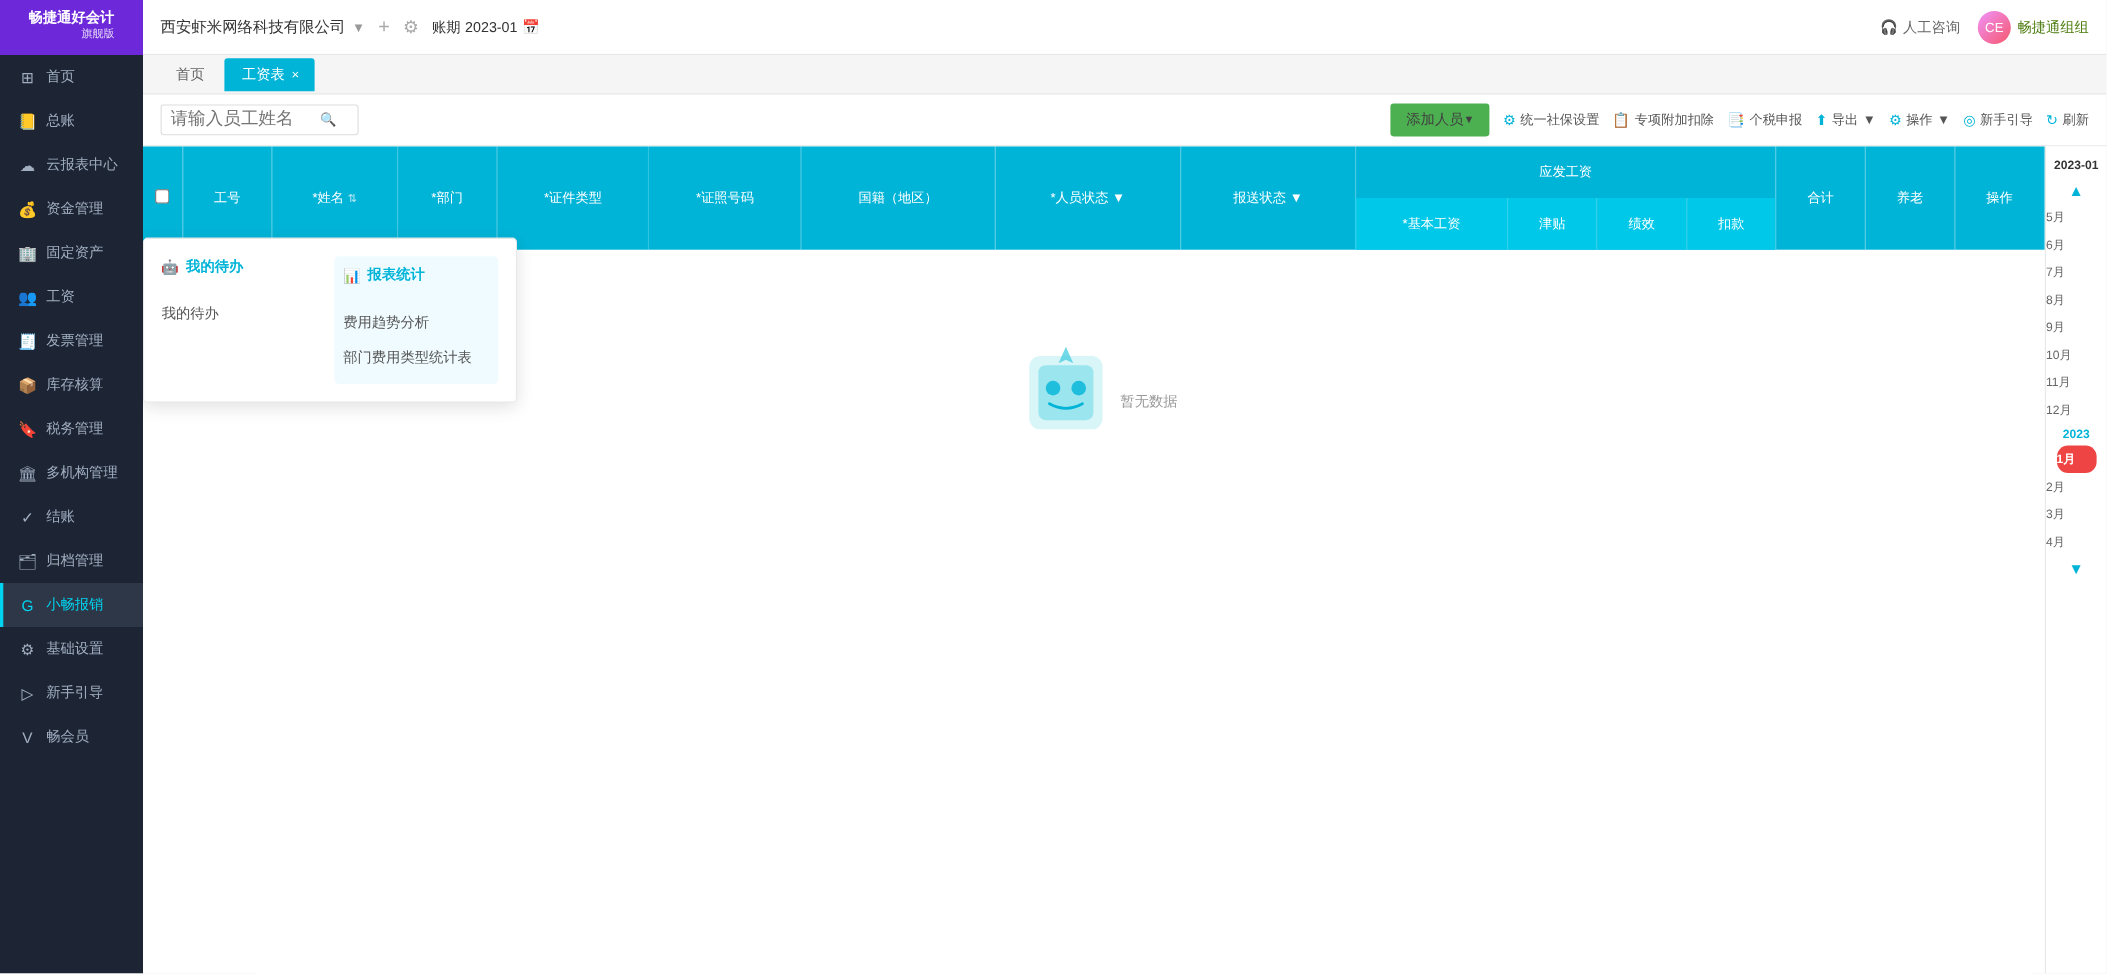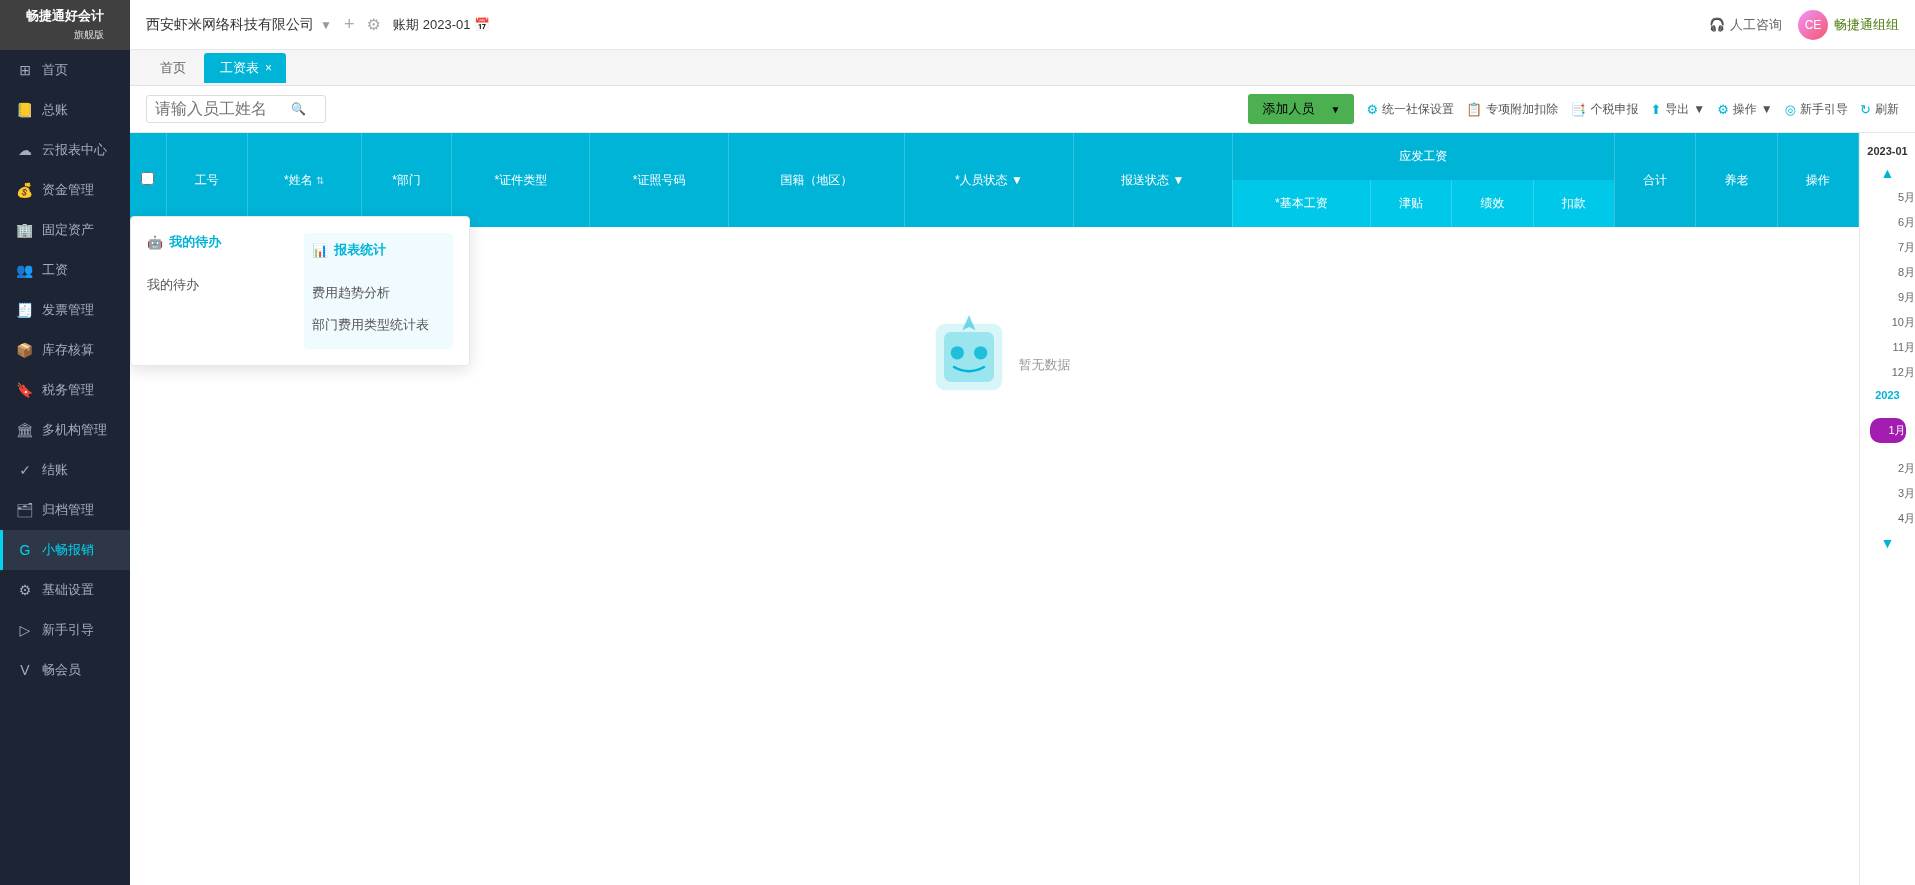--- a/index.html
+++ b/index.html
@@ -9,26 +9,26 @@
     .sidebar {
       width: 130px;
       background: #1d2535;
       color: #a0aec0;
       display: flex;
       flex-direction: column;
       height: 100%;
       flex-shrink: 0;
     }
     .sidebar-logo {
-      background: #404040;
+      background: #6d28d9;
       padding: 8px 10px;
       display: flex;
       flex-direction: column;
       align-items: center;
-      justify-content: space-between;
+      justify-content: flex-start;
       height: 50px;
     }
     .sidebar-logo-title {
       color: white;
       font-size: 13px;
       font-weight: bold;
       line-height: 1.2;
     }
     .sidebar-logo-sub {
       color: rgba(255,255,255,0.8);
@@ -176,29 +176,29 @@
     }
     .search-icon { color: #aaa; font-size: 12px; }
     .toolbar-right {
       margin-left: auto;
       display: flex;
       align-items: center;
       gap: 12px;
     }
     .btn-add-person {
       background: #4caf50;
-      color: #000000;
+      color: #404040;
       border: none;
       padding: 6px 14px;
       border-radius: 3px;
       font-size: 13px;
       cursor: pointer;
       display: flex;
       align-items: center;
-      gap: 16px;
+      gap: 0;
     }
     .btn-add-person .arrow { font-size: 10px; }
     .toolbar-action {
       display: flex;
       align-items: center;
       gap: 4px;
       color: #555;
       font-size: 12px;
       cursor: pointer;
     }
@@ -262,28 +262,29 @@
       color: #333;
       font-size: 11px;
       padding: 4px 0;
       font-weight: bold;
     }
     .timeline-month {
       padding: 5px 0;
       color: #666;
       cursor: pointer;
       width: 100%;
-      text-align: right;
+      text-align: left;
     }
     .timeline-month.active {
-      background: #a21caf;
+      background: #ef4444;
       color: white;
       border-radius: 10px;
       width: 36px;
-      margin: 13px auto;
+      margin: 0 auto;
+      font-weight: bold;
     }
     .timeline-nav {
       color: #00b4d8;
       font-size: 14px;
       cursor: pointer;
       padding: 4px 0;
     }
 
     
     .dropdown-popup {

